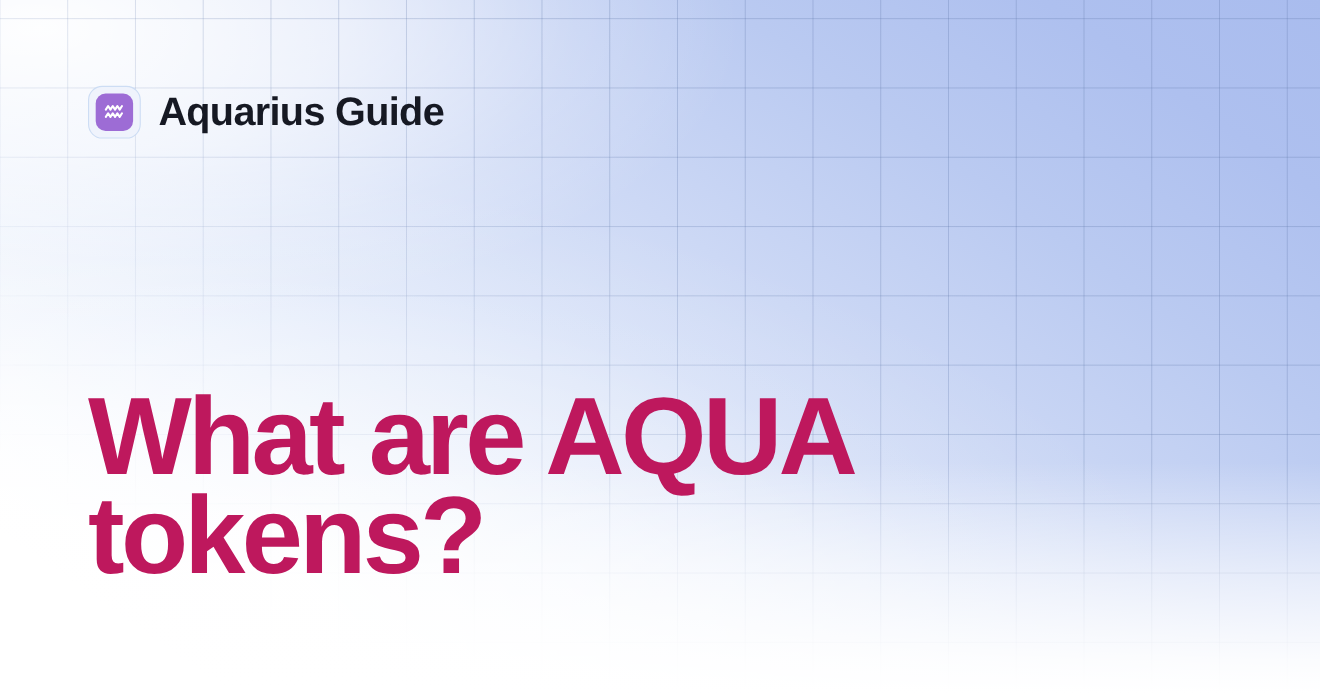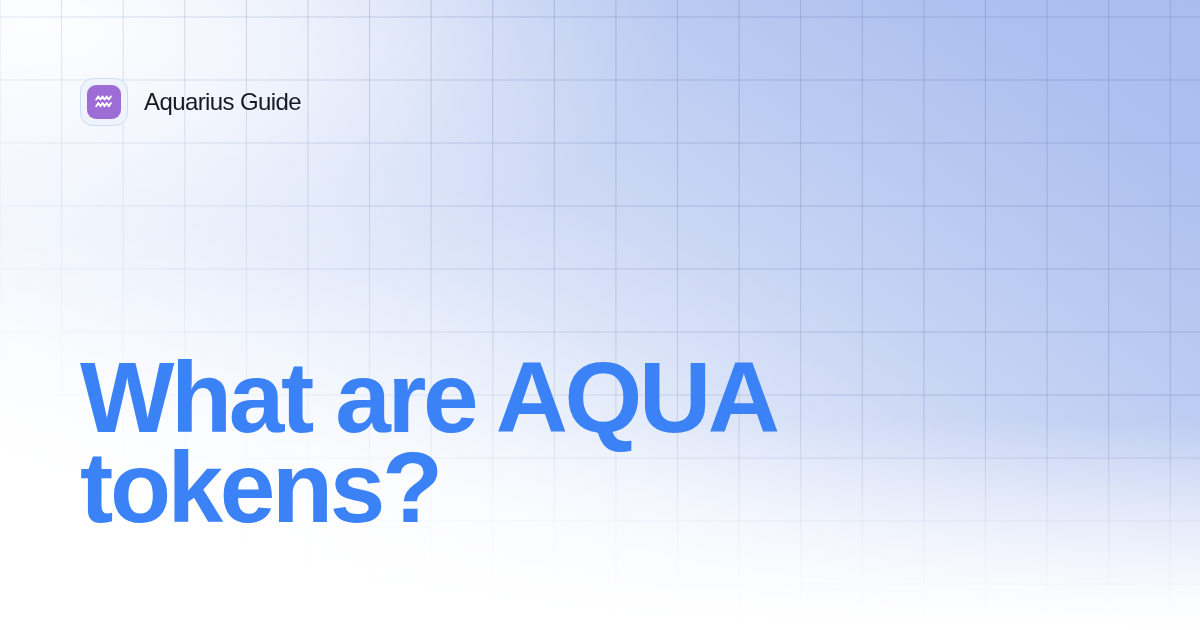--- a/index.html
+++ b/index.html
@@ -145,39 +145,39 @@
     border-radius: 9px;
     background: #9d6cd5;
     display: flex;
     align-items: center;
     justify-content: center;
   }
 
   .brand-logo-tile svg { display: block; }
 
   .brand-name {
-    font-size: 24px;
-    font-weight: 400;
+    font-size: 36px;
+    font-weight: 700;
     letter-spacing: -0.6px;
     color: #161923;
     line-height: 1;
     white-space: nowrap;
   }
 
   .headline {
     position: absolute;
     left: 80px;
     top: 352px;
     width: 760px;
     margin: 0;
     font-size: 100px;
     font-weight: 700;
     line-height: 90px;
     letter-spacing: -3.4px;
-    color: #3b82f6;
+    color: #be185d;
     white-space: pre-line;
   }
 </style>
 </head>
 <body>
 
 <div class="og-card">
 
   <div class="bg-base"></div>
   <div class="bg-gradient"></div>

